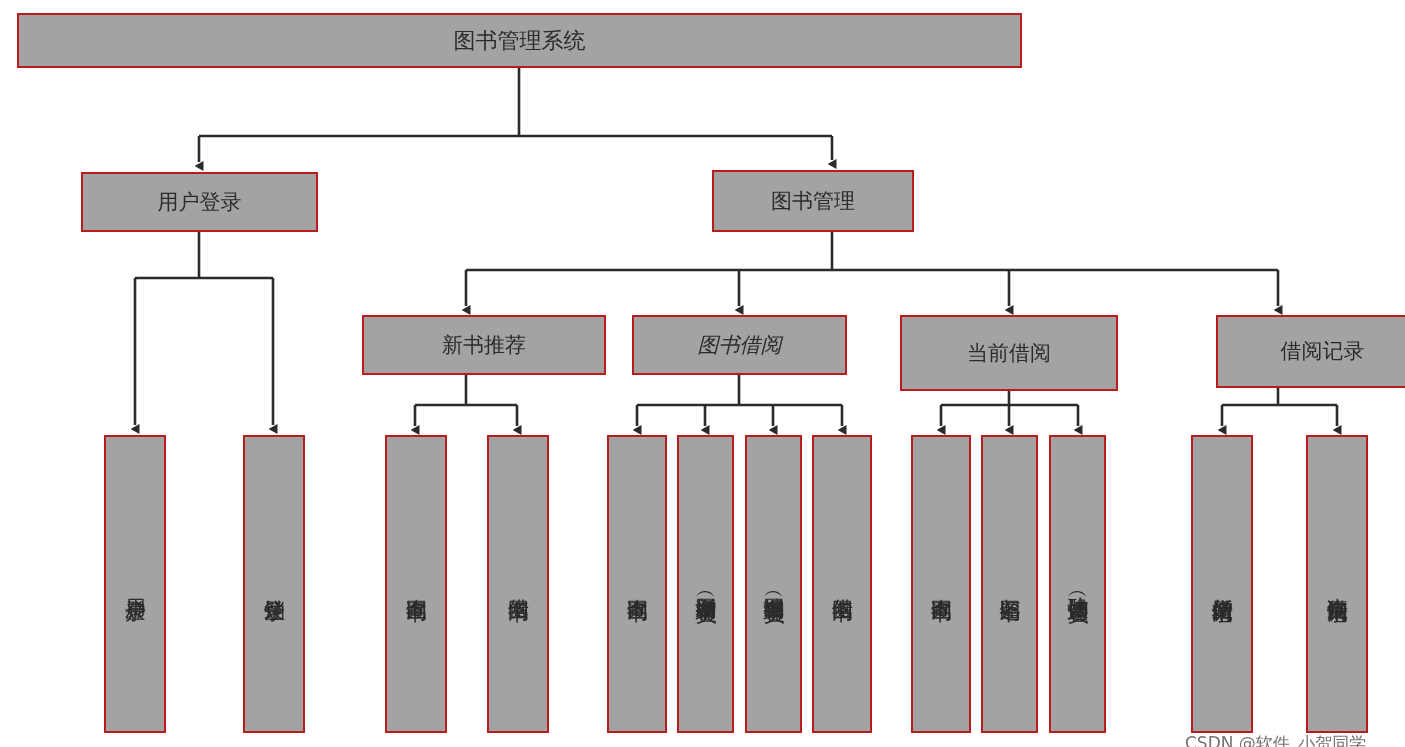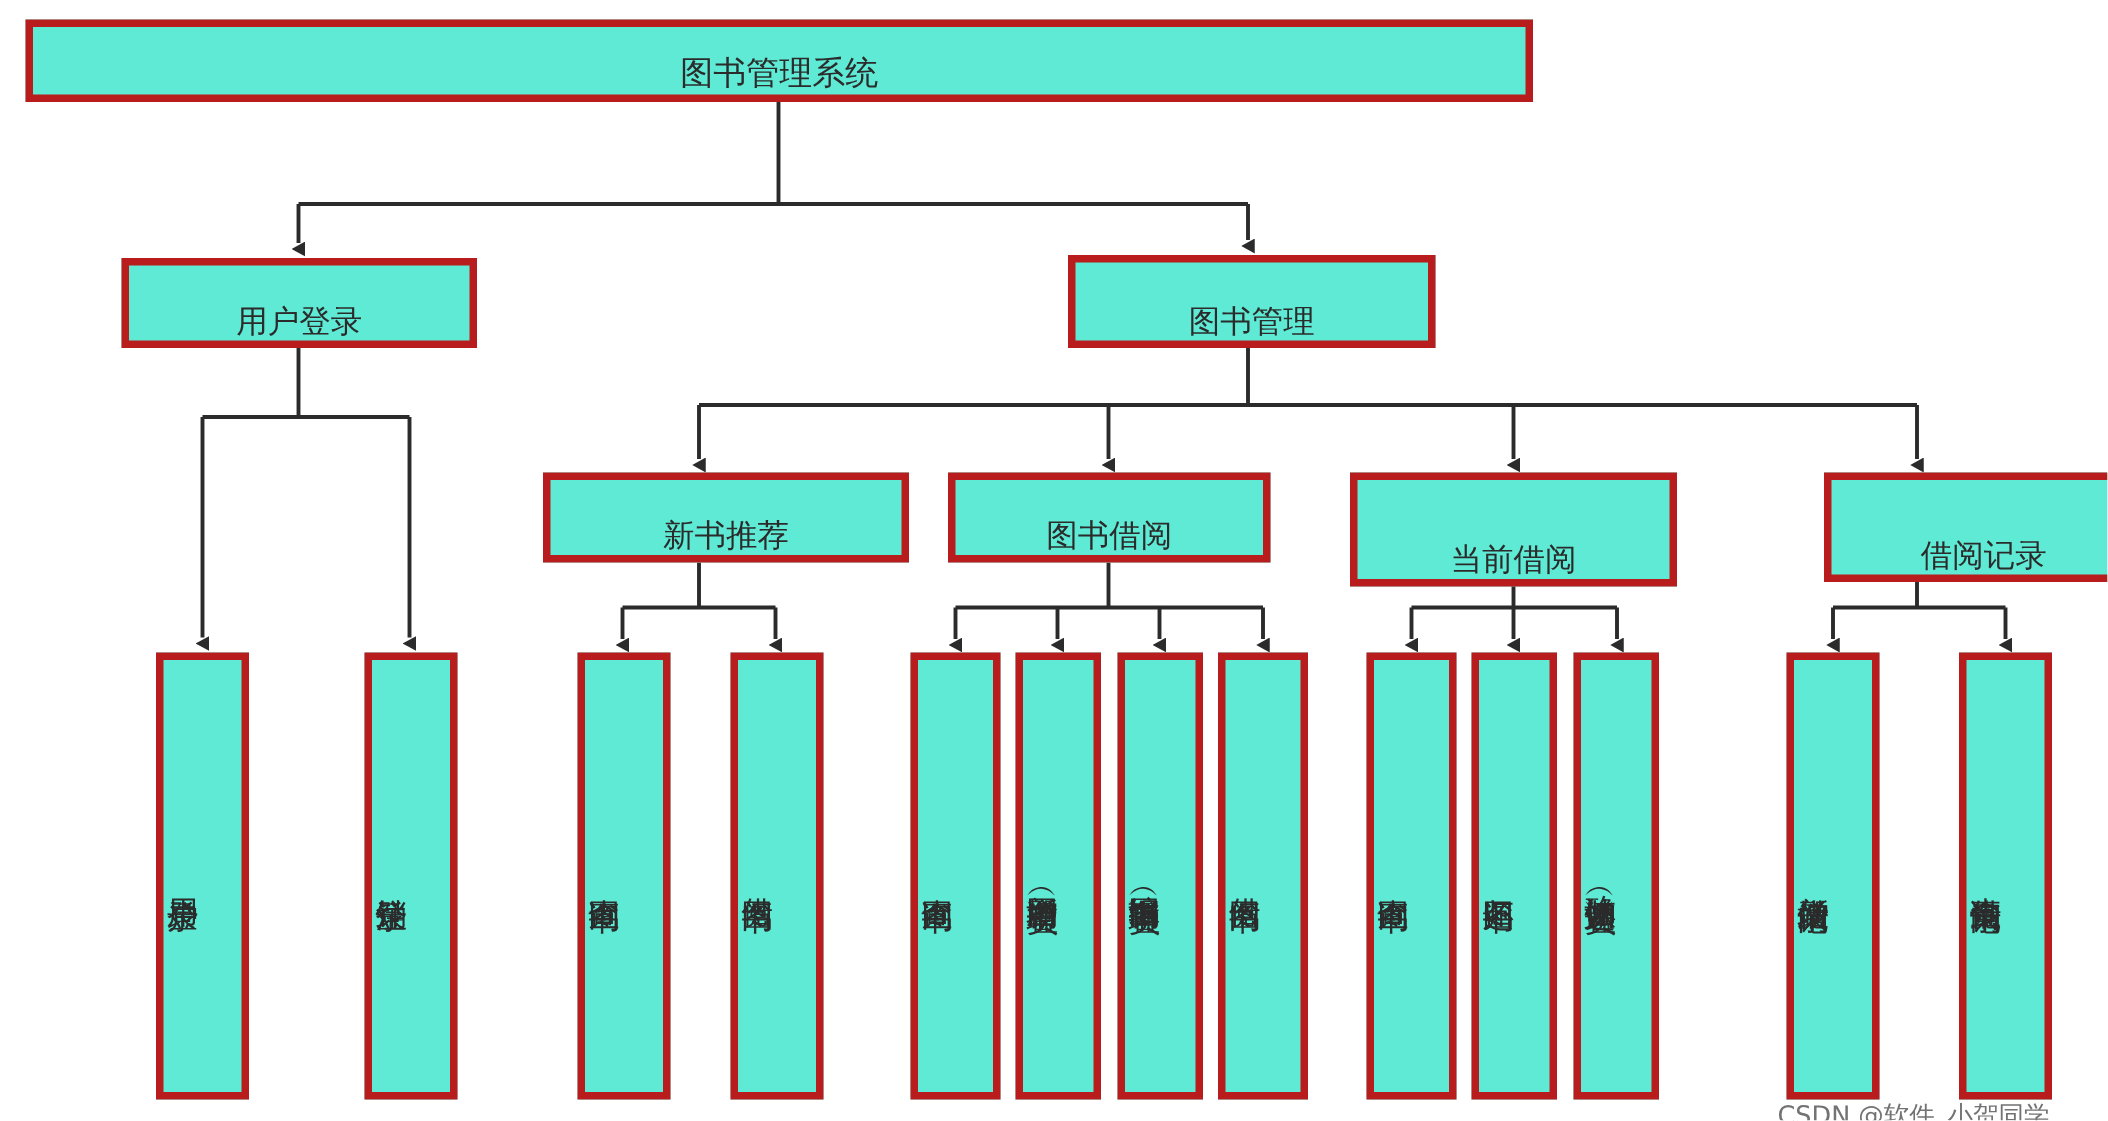--- a/index.html
+++ b/index.html
@@ -22,24 +22,24 @@
     position: absolute;
     left: 0;
     top: 0;
     width: 1405px;
     height: 747px;
     pointer-events: none;
   }
   .node {
     position: absolute;
     box-sizing: border-box;
-    border: 5px solid #b91c1c;
-    background: #5eead4;
+    border: 2px solid #b91c1c;
+    background: #a3a3a3;
     display: flex;
-    align-items: flex-end;
+    align-items: center;
     justify-content: center;
     color: #2b2b2b;
     line-height: 1.18;
     text-align: center;
     z-index: 2;
   }
   .node-root {
     font-size: 22px;
   }
   .node-branch {
@@ -123,28 +123,28 @@
     </g>
   </svg>
 
   <div class="node node-root" style="left:17px; top:13px; width:1005px; height:55px;">
     <span class="label">图书管理系统</span>
   </div>
 
   <div class="node node-branch" style="left:81px; top:172px; width:237px; height:60px;">
     <span class="label">用户登录</span>
   </div>
-  <div class="node node-branch" style="left:712px; top:170px; width:245px; height:62px;">
+  <div class="node node-branch" style="left:712px; top:170px; width:202px; height:62px;">
     <span class="label">图书管理</span>
   </div>
 
   <div class="node node-branch" style="left:362px; top:315px; width:244px; height:60px;">
     <span class="label">新书推荐</span>
   </div>
-  <div class="node node-branch" style="left:632px; top:315px; width:215px; height:60px;">
+  <div class="node node-branch" style="left:632px; top:315px; width:215px; height:60px;font-style:italic;">
     <span class="label">图书借阅</span>
   </div>
   <div class="node node-branch" style="left:900px; top:315px; width:218px; height:76px;">
     <span class="label">当前借阅</span>
   </div>
   <div class="node node-branch" style="left:1216px; top:315px; width:213px; height:73px;">
     <span class="label">借阅记录</span>
   </div>
 
   <div class="node node-leaf" style="left:104px; top:435px; width:62px; height:298px;">

